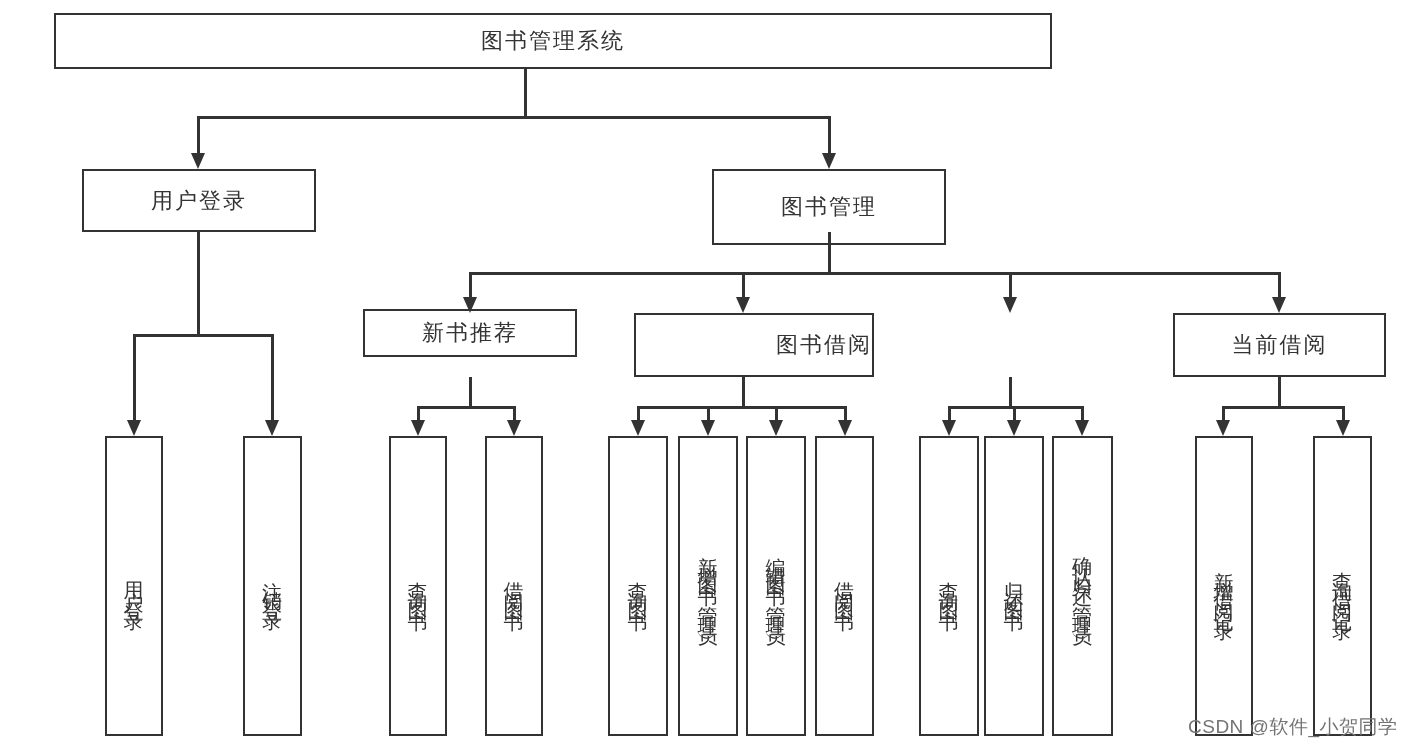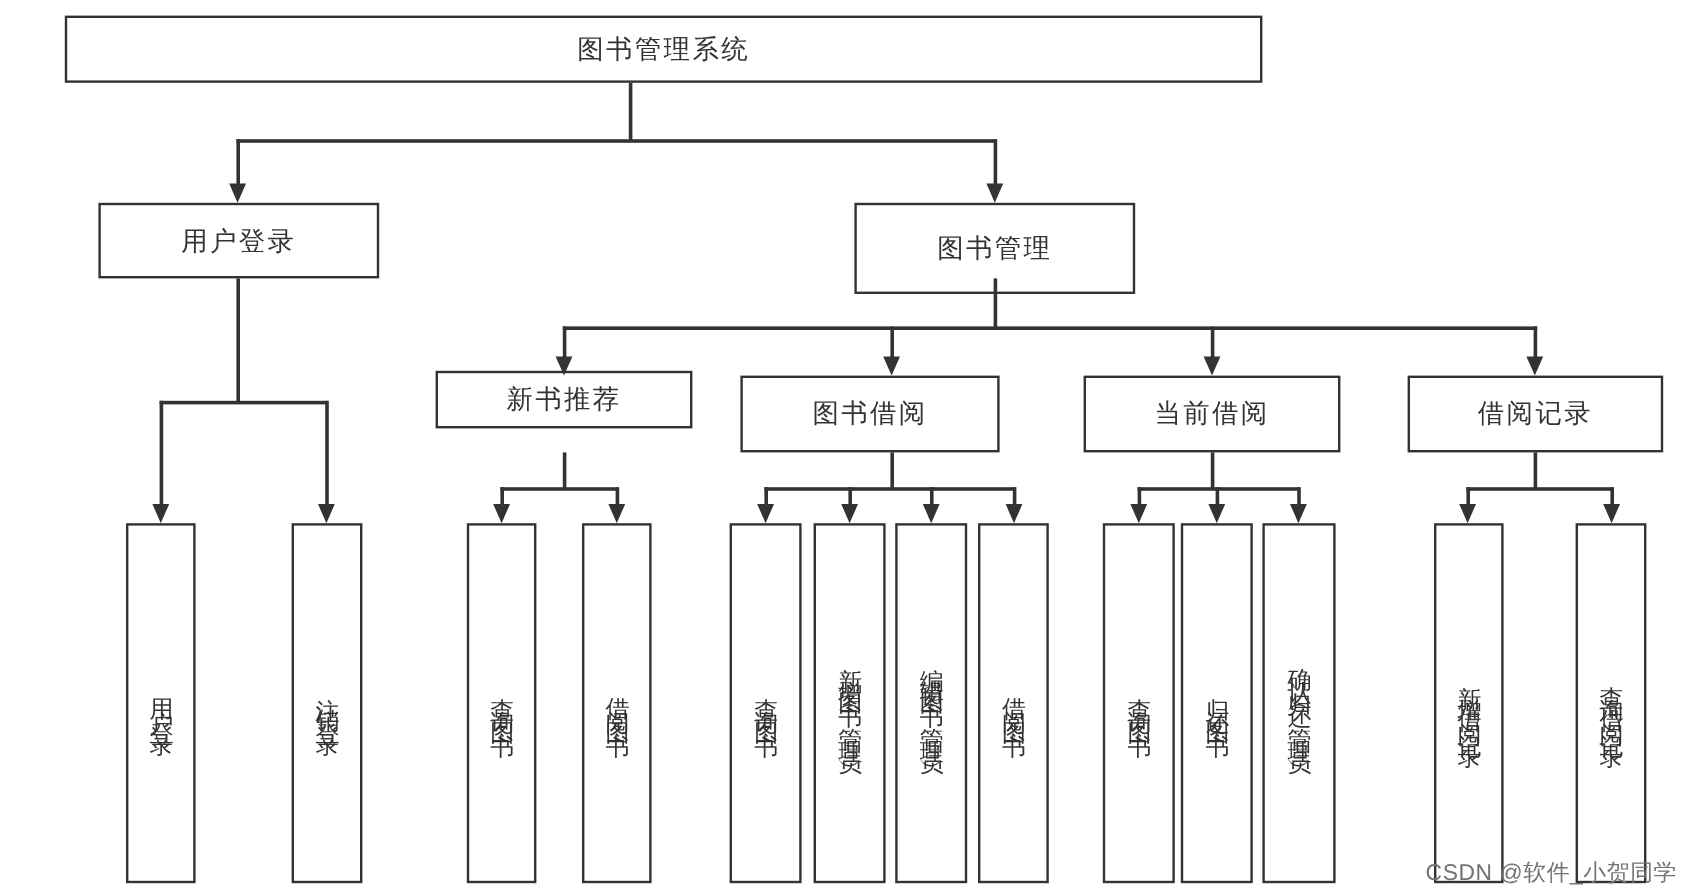--- a/index.html
+++ b/index.html
@@ -40,28 +40,25 @@
   <div class="box hbox" style="left:82px;top:169px;width:234px;height:63px;">
     <span>用户登录</span>
   </div>
   <div class="box hbox" style="left:712px;top:169px;width:234px;height:76px;">
     <span>图书管理</span>
   </div>
 
   <div class="box hbox" style="left:363px;top:309px;width:214px;height:48px;">
     <span>新书推荐</span>
   </div>
-  <div class="box hbox" style="left:617px;top:313px;width:216px;height:64px;">
+  <div class="box hbox" style="left:634px;top:313px;width:240px;height:64px;justify-content:flex-end;">
     <span>图书借阅</span>
   </div>
-  <div class="box hbox" style="left:903px;top:313px;width:214px;height:64px;">
+  <div class="box hbox" style="left:1173px;top:313px;width:213px;height:64px;">
     <span>当前借阅</span>
-  </div>
-  <div class="box hbox" style="left:1173px;top:313px;width:213px;height:64px;">
-    <span>借阅记录</span>
   </div>
 
   <div class="box vbox" style="left:105px;top:436px;width:58px;height:300px;">
     <span>用户登录</span>
   </div>
   <div class="box vbox" style="left:243px;top:436px;width:59px;height:300px;">
     <span>注销登录</span>
   </div>
   <div class="box vbox" style="left:389px;top:436px;width:58px;height:300px;">
     <span>查询图书</span>

